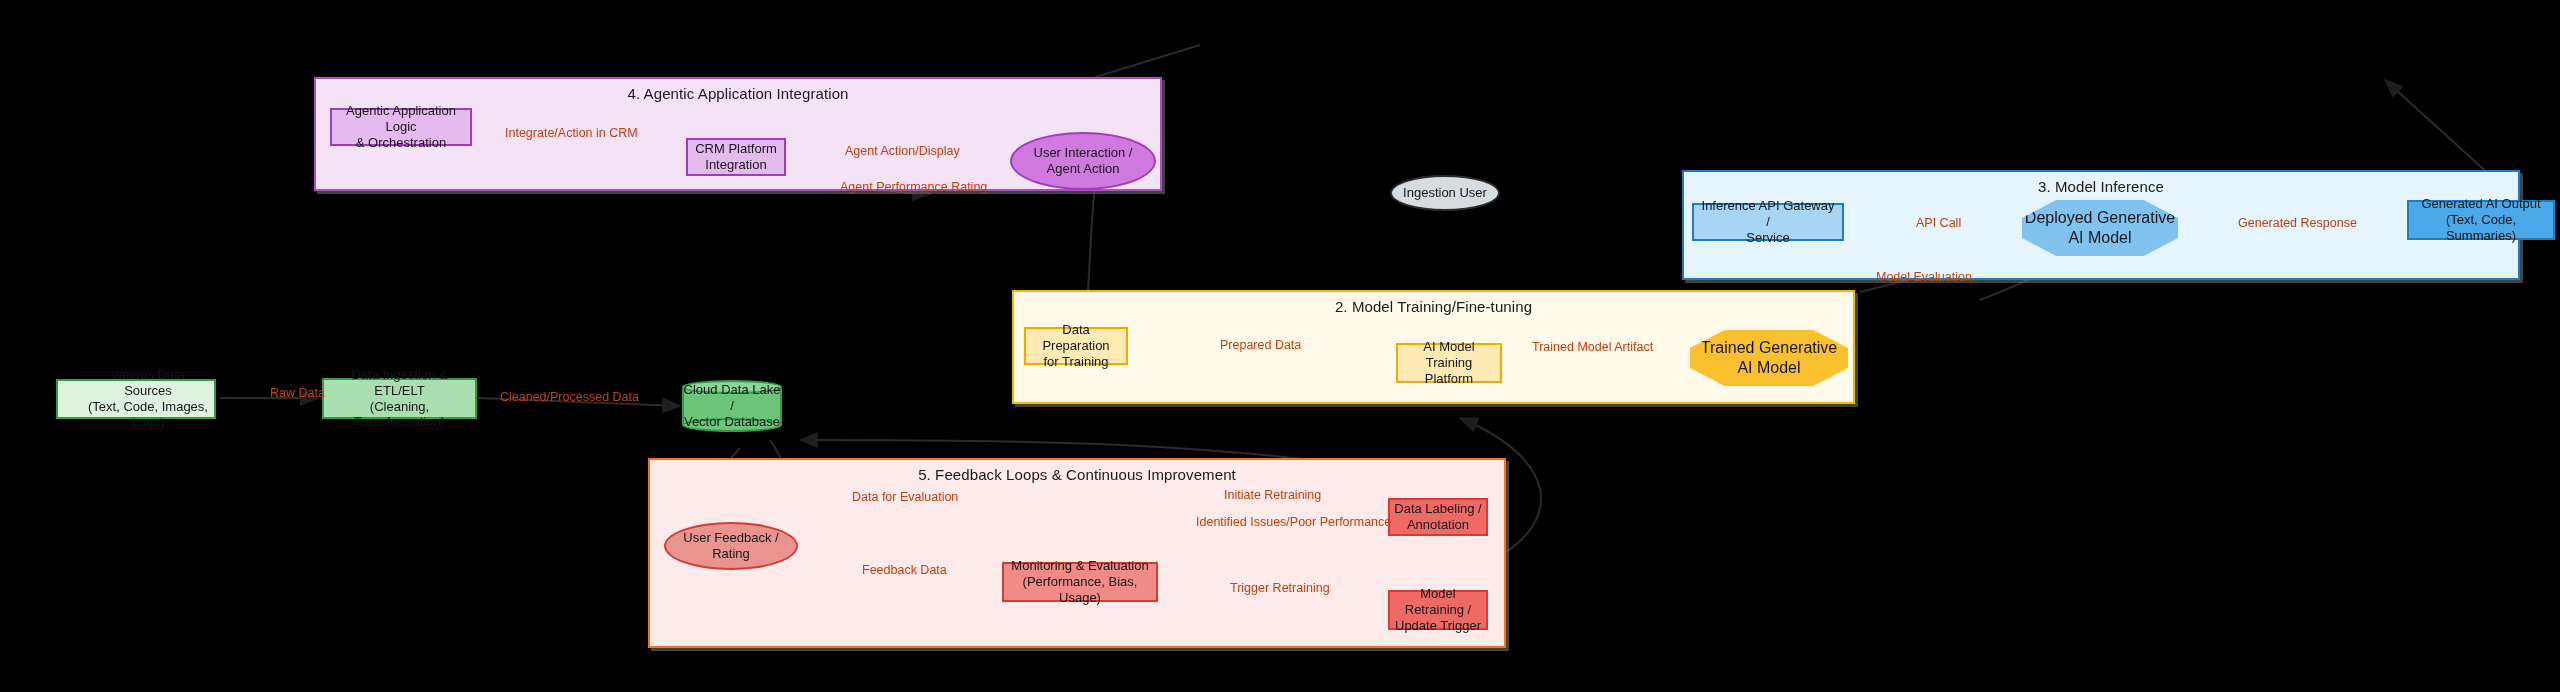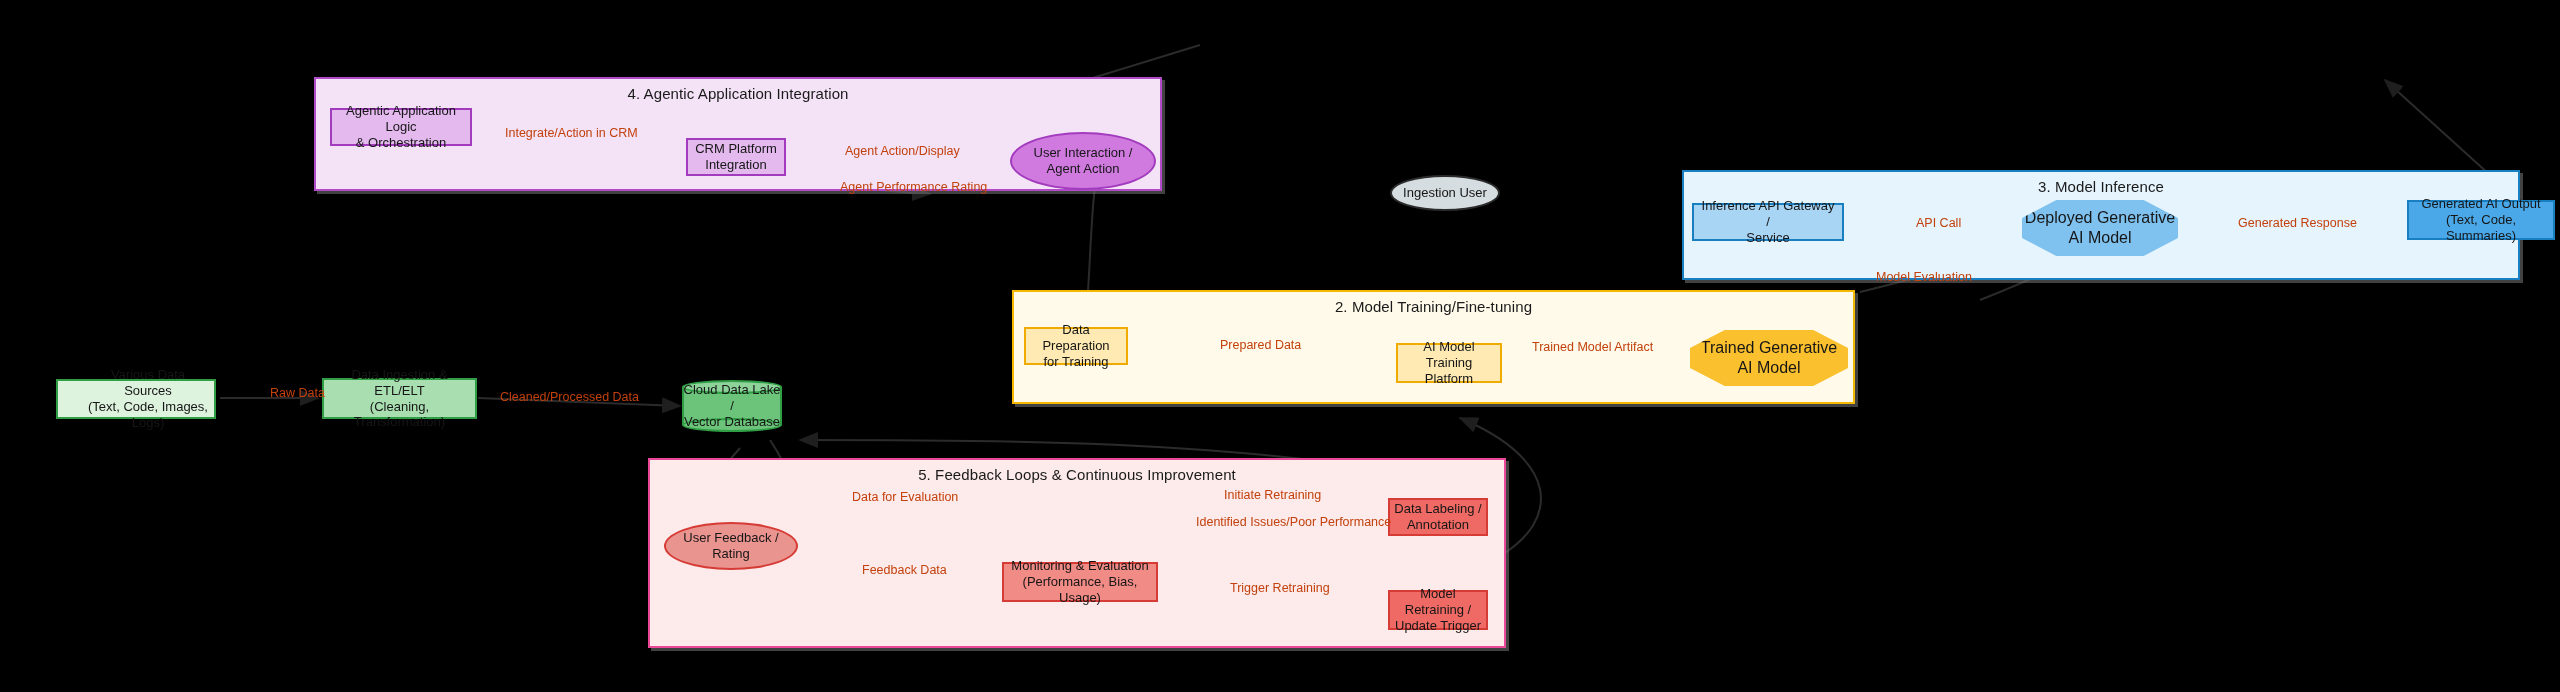--- a/index.html
+++ b/index.html
@@ -8,21 +8,21 @@
   svg#wires{position:absolute;left:0;top:0;width:2560px;height:692px;pointer-events:none;}
 
   .cluster{position:absolute;box-sizing:border-box;}
   .cluster-title{position:absolute;left:0;right:0;top:6px;text-align:center;
     font-size:15px;color:#1a1a1a;letter-spacing:.1px;}
 
   .c1{background:#eafaea;border:2px solid #2f9e44;box-shadow:3px 3px 0 rgba(120,120,120,.55);}
   .c2{background:#fffaea;border:2px solid #f5b800;box-shadow:3px 3px 0 rgba(120,120,120,.55);}
   .c3{background:#e6f4fd;border:2px solid #1a7fc1;box-shadow:3px 3px 0 rgba(120,120,120,.55);}
   .c4{background:#f4e2f7;border:2px solid #b24bc9;box-shadow:3px 3px 0 rgba(120,120,120,.55);}
-  .c5{background:#fdeaea;border:2px solid #ec4899;box-shadow:3px 3px 0 rgba(120,120,120,.55);}
+  .c5{background:#fdeaea;border:2px solid #f97316;box-shadow:3px 3px 0 rgba(120,120,120,.55);}
 
   .node{position:absolute;box-sizing:border-box;display:flex;align-items:center;
     justify-content:center;text-align:center;font-size:13px;line-height:1.22;
     color:#161616;padding:2px 4px;}
   .rect{border-width:2px;border-style:solid;}
   .n-green{background:#a9dfb0;border-color:#2f9e44;}
   .n-green-l{background:#ddf3de;border-color:#2f9e44;}
   .n-yellow{background:#ffeab3;border-color:#f0ab00;}
   .n-blue{background:#a9d5f5;border-color:#1a7fc1;}
   .n-blue-d{background:#4aa8e8;border-color:#1a7fc1;}

